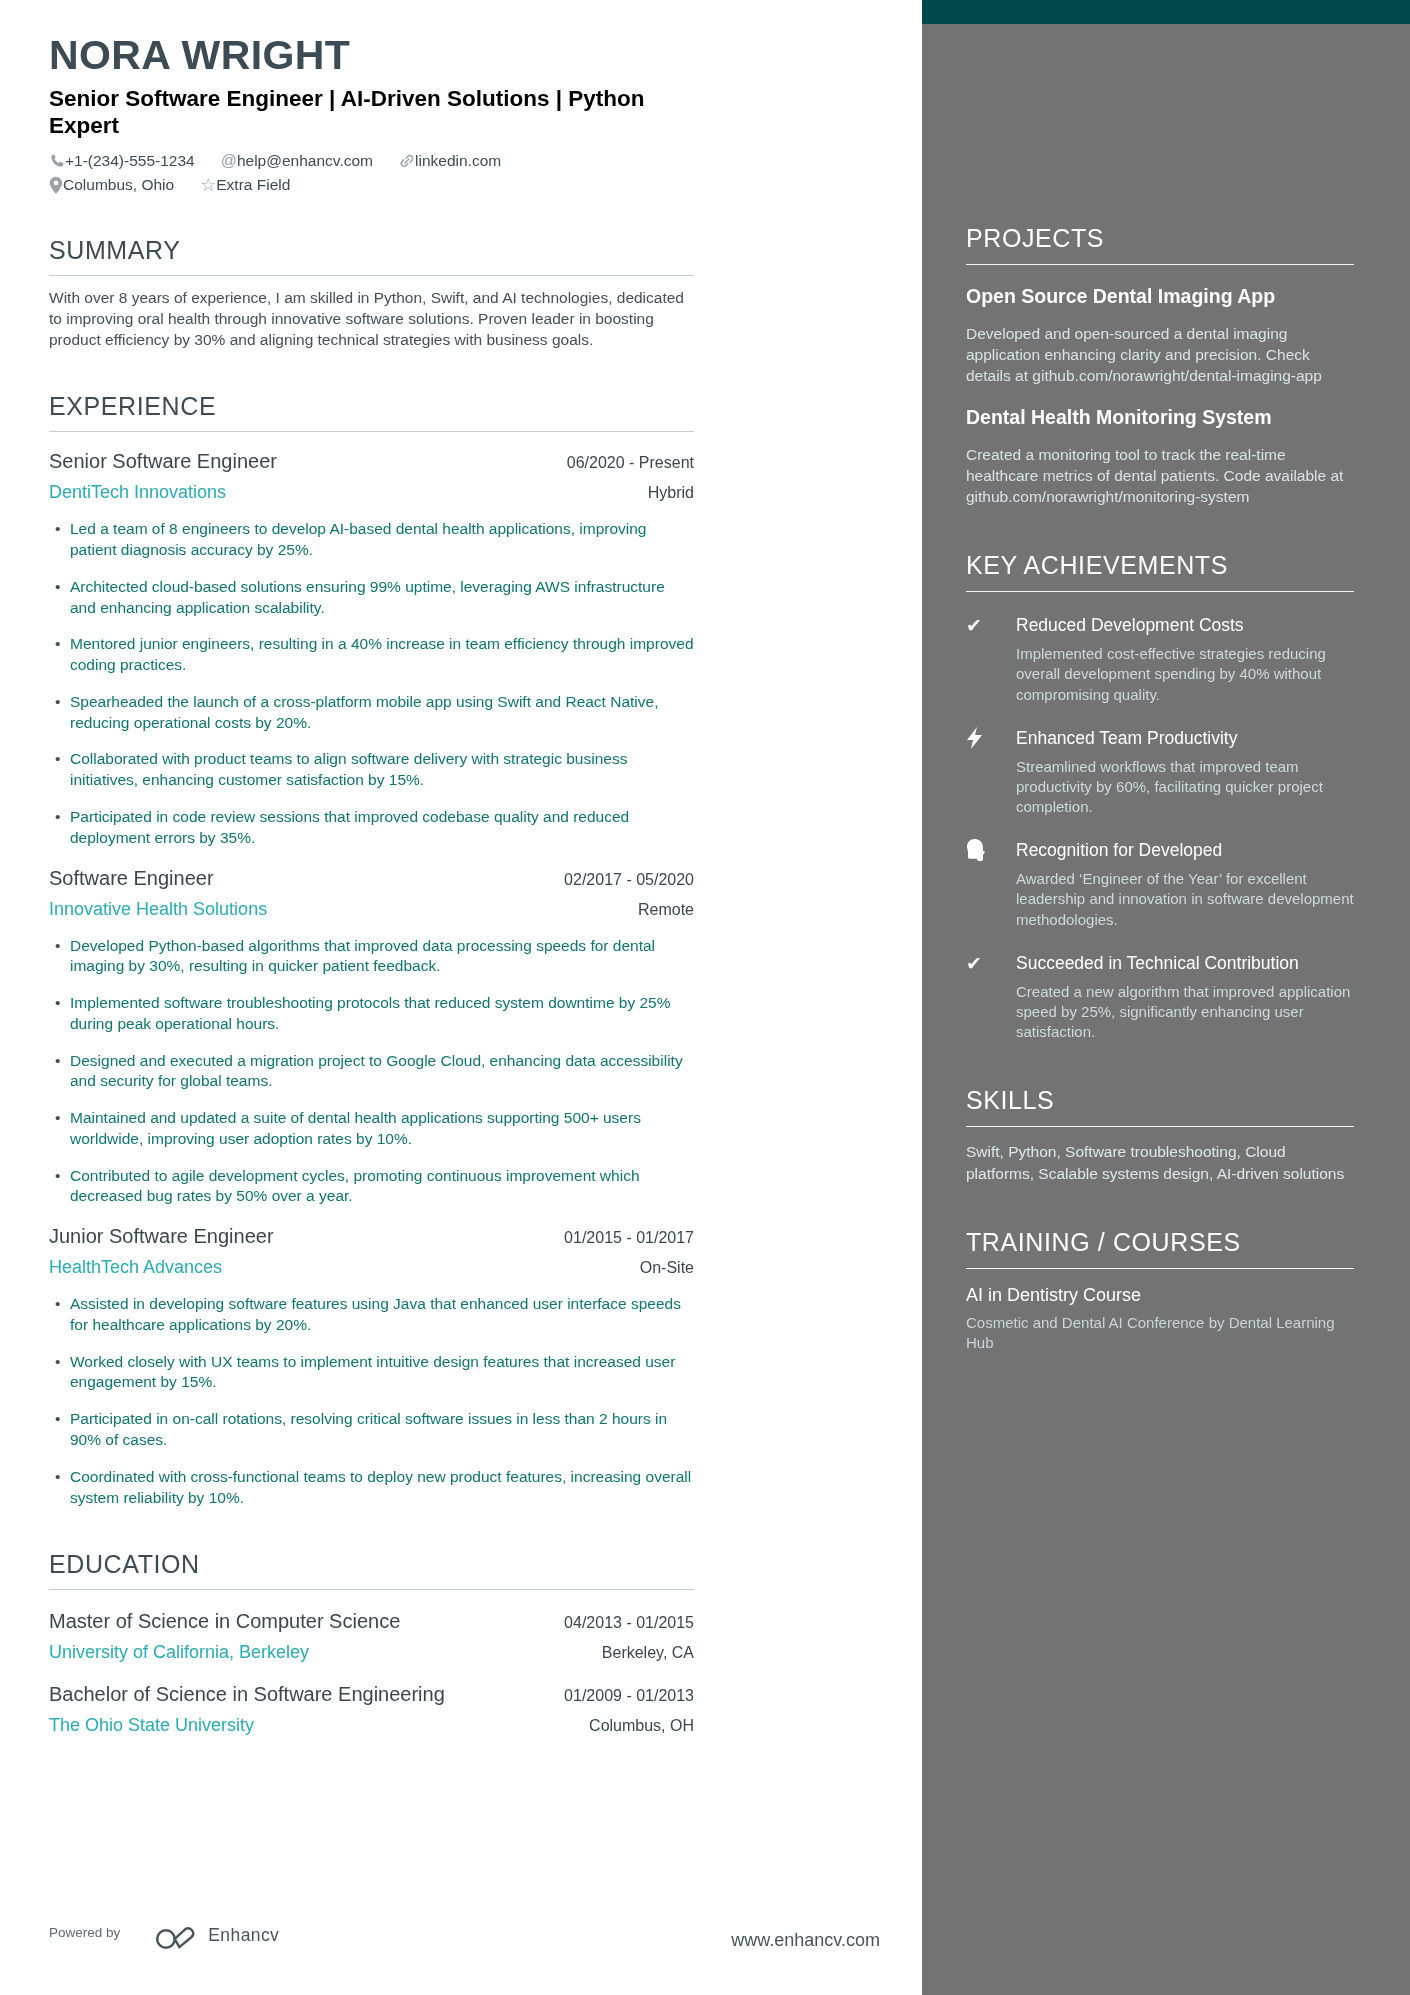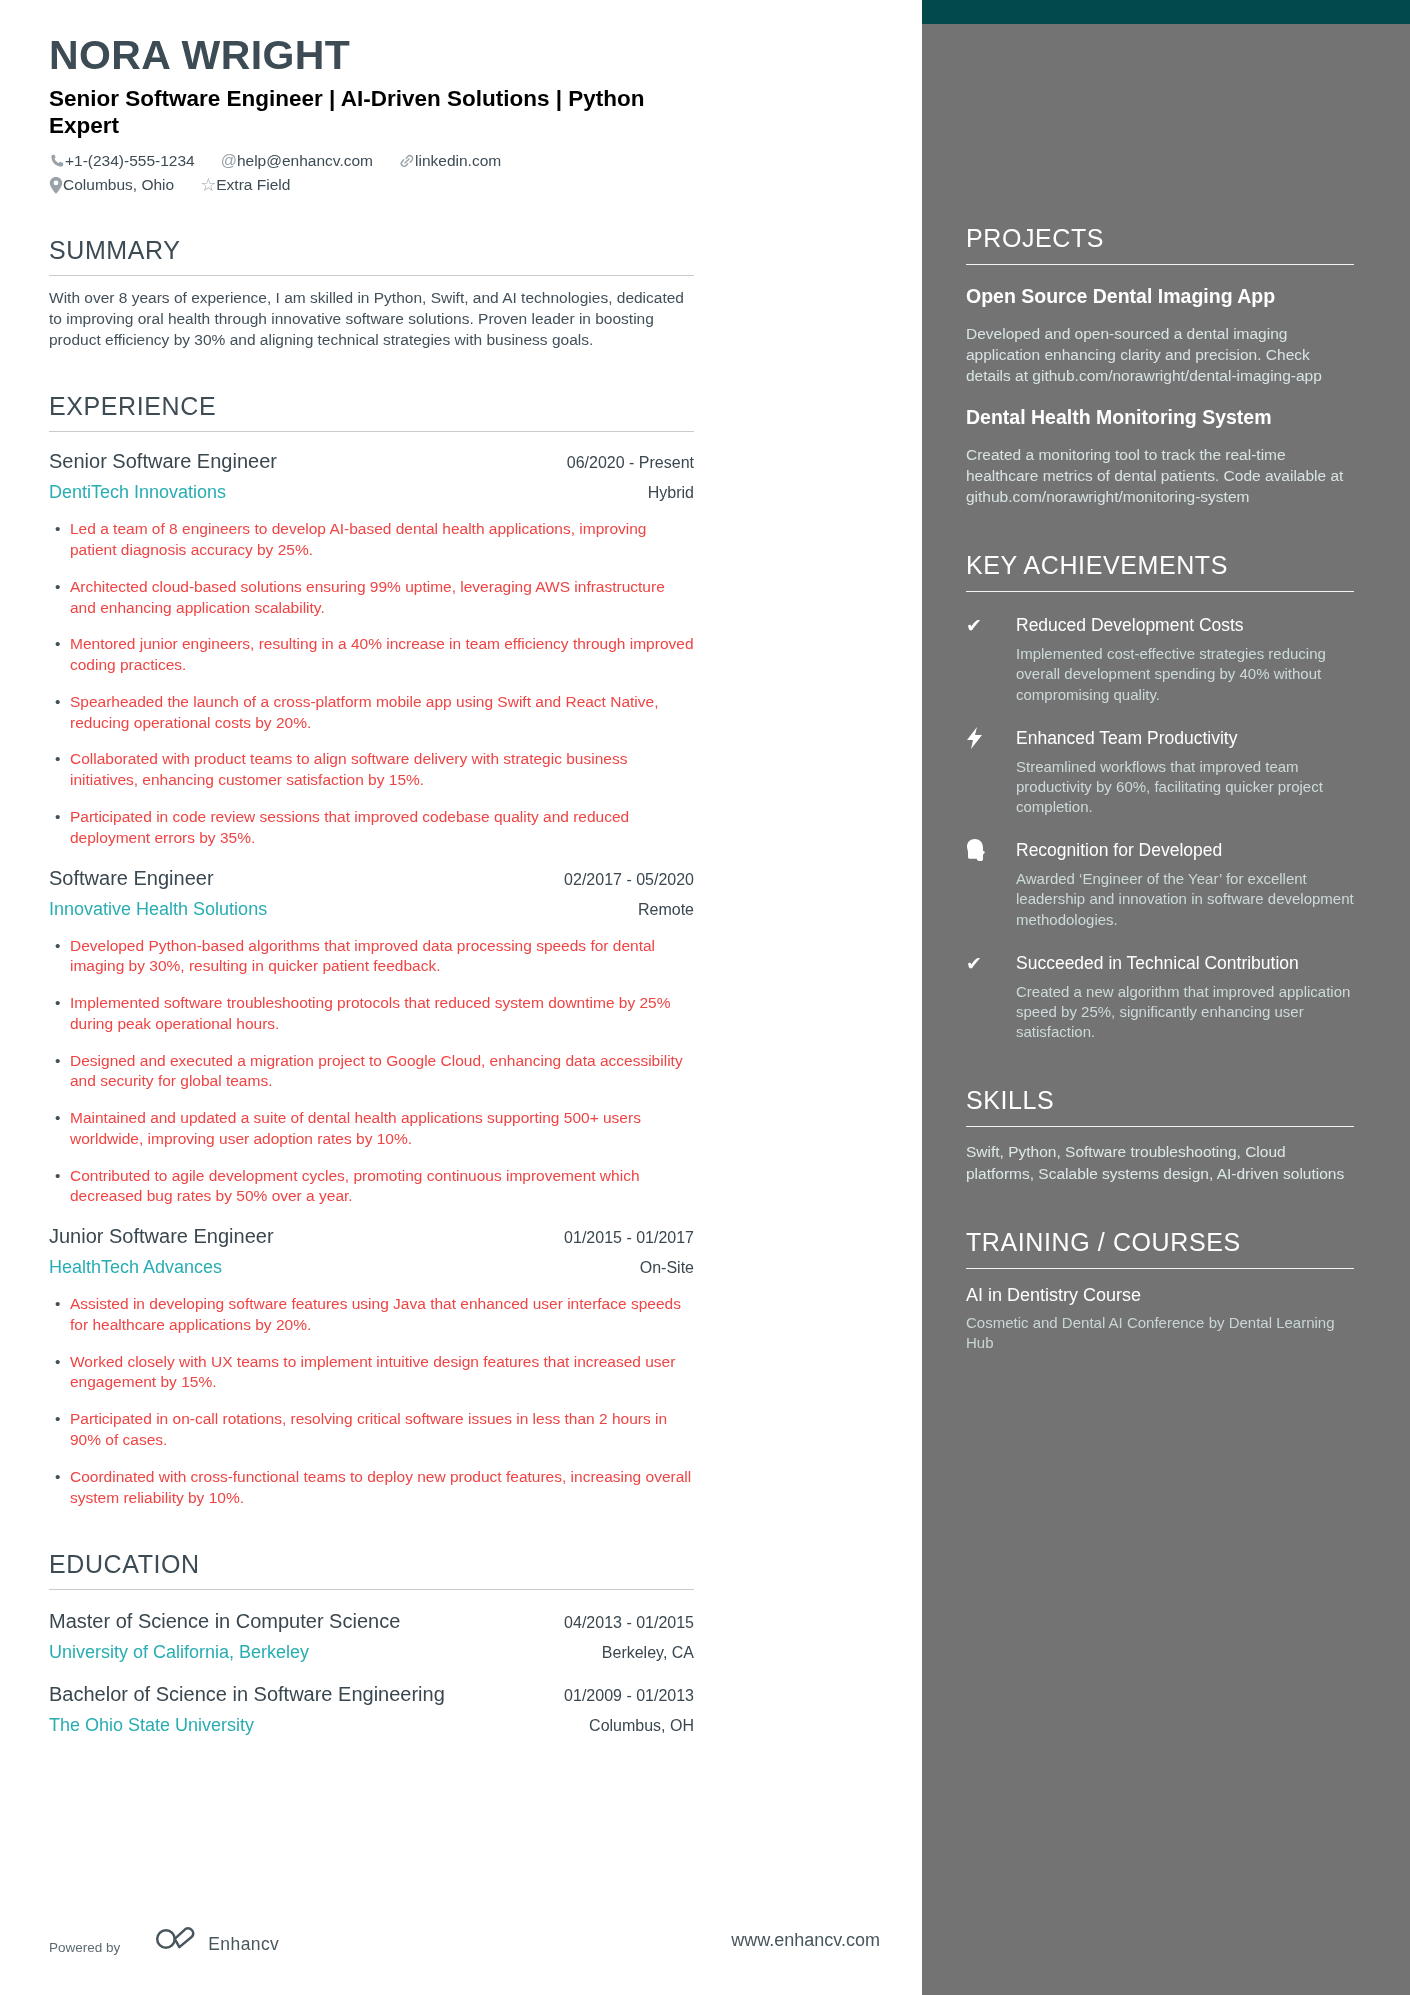--- a/index.html
+++ b/index.html
@@ -45,27 +45,27 @@
 
   .summary-text { margin-top:12px; font-size:15.5px; line-height:1.34; color:#42505a; }
 
   .job { margin-top:18px; }
   .row { display:flex; justify-content:space-between; align-items:baseline; }
   .job-title, .degree { font-size:20px; font-weight:500; color:#3a474f; }
   .dates { font-size:16px; color:#3a474f; white-space:nowrap; }
   .company, .school { font-size:18px; font-weight:500; color:#28adb2; margin-top:9px; }
   .loc { font-size:16px; color:#3a474f; white-space:nowrap; }
   .bullets { list-style:none; margin-top:7px; }
-  .bullets li { position:relative; padding-left:21px; font-size:15.5px; line-height:1.34; color:#ef4444; margin-top:16px; }
+  .bullets li { position:relative; padding-left:21px; font-size:15.5px; line-height:1.34; color:#0f766e; margin-top:16px; }
   .bullets li::before { content:"•"; position:absolute; left:6px; top:0; color:#42505a; }
 
   .edu-item { margin-top:20px; }
 
   
-  .footer { position:absolute; left:49px; bottom:40px; display:flex; align-items:flex-end; gap:13px; }
+  .footer { position:absolute; left:49px; bottom:40px; display:flex; align-items:flex-start; gap:13px; }
   .powered-by { font-size:13.5px; color:#5c6b71; }
   .brand-logo { margin-left:22px; color:#47565c; }
   .brand-name { font-size:17.5px; color:#47565c; letter-spacing:0.4px; }
   .website { position:absolute; right:530px; bottom:44px; font-size:18px; color:#47565c; }
 </style>
 </head>
 <body>
 
 <div class="page">
 

